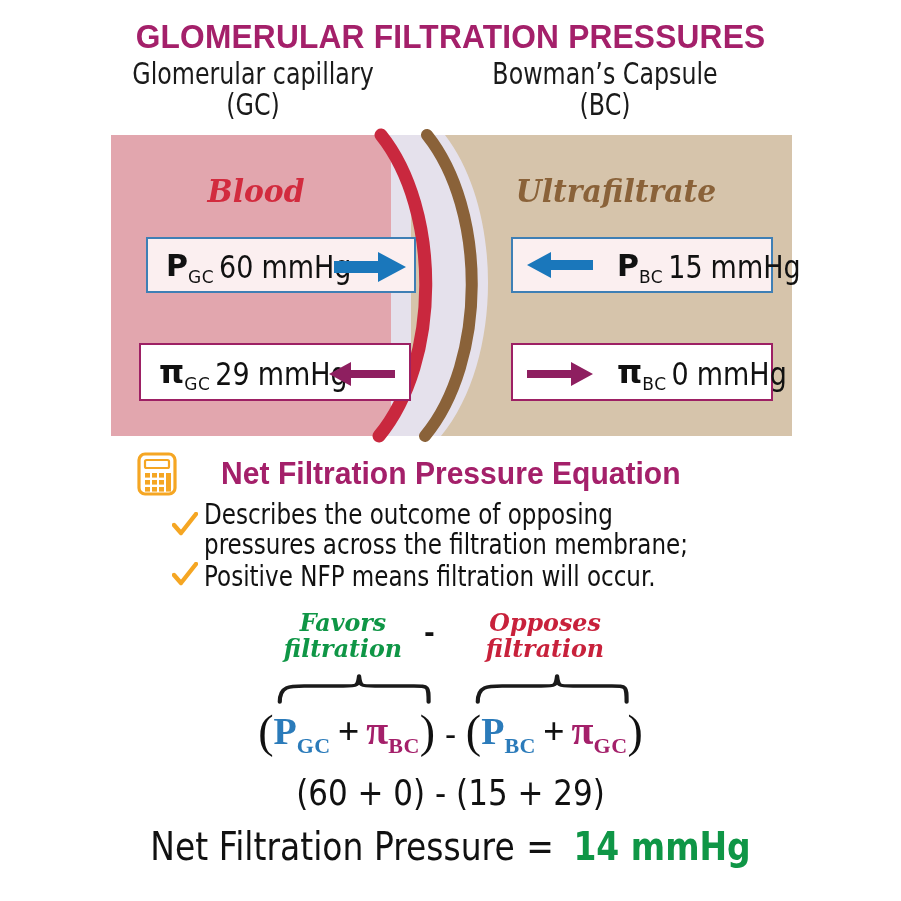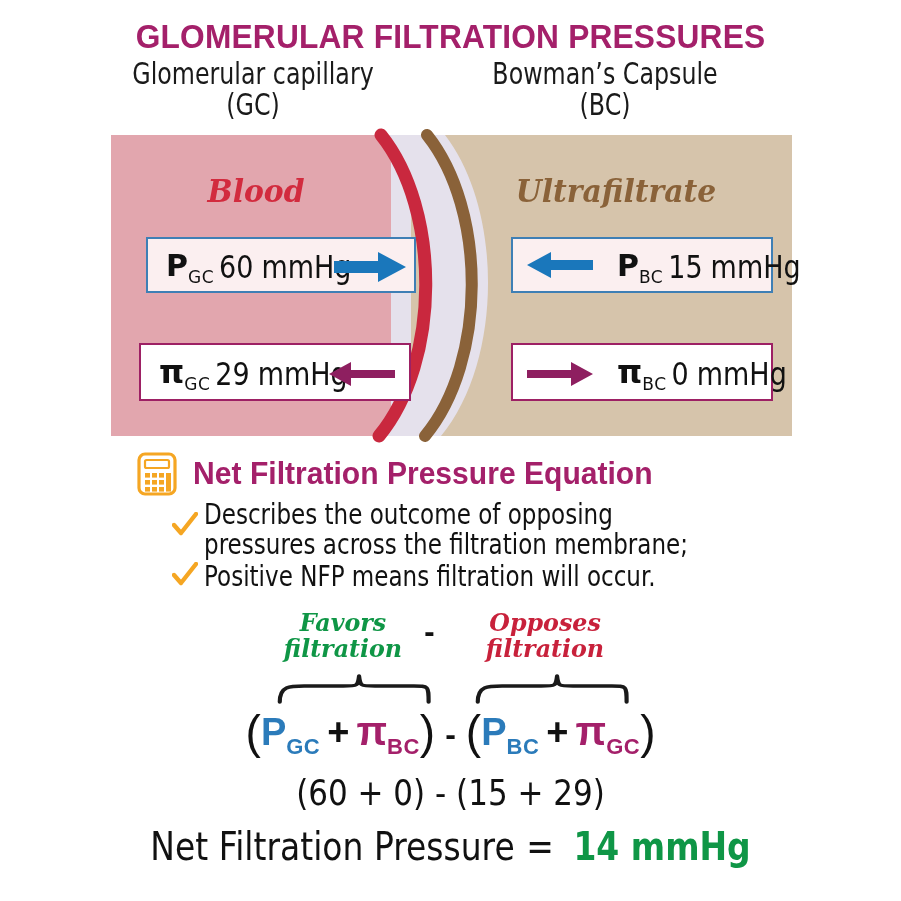--- a/index.html
+++ b/index.html
@@ -141,20 +141,21 @@
   #arr-pigc { position: absolute; right: 14px; top: 17px; }
   #arr-pbc  { position: absolute; left: 14px;  top: 13px; }
   #arr-pibc { position: absolute; left: 14px;  top: 17px; }
 
   
   #nfp-head {
     position: absolute;
     left: 137px; top: 452px;
     display: flex;
     align-items: center;
+    gap: 28px;
   }
   #calc-icon { width: 40px; height: 44px; display:block; }
   #nfp-head-text {
     margin-left: 9px;
     font-family: "Liberation Sans", sans-serif;
     font-weight: bold;
     font-size: 31px;
     color: #a4206a;
     transform: scaleX(0.97);
   }
@@ -206,21 +207,21 @@
     position: absolute;
     left: 250px; top: 672px;
     width: 400px; height: 34px;
   }
 
   #equation {
     position: absolute;
     left: 0; top: 702px;
     width: 901px;
     text-align: center;
-    font-family: Liberation Sans, sans-serif;
+    font-family: Liberation Serif, serif;
     font-size: 38px;
     color: #111;
     white-space: nowrap;
   }
   #equation .paren { font-size: 46px; position: relative; top: 3px; }
   #equation .P  { color: #2b7bba; font-weight: 600; }
   #equation .pi { color: #a4206a; font-weight: 700; font-size: 40px; }
   #equation .sb {
     font-size: 22px;
     position: relative;

